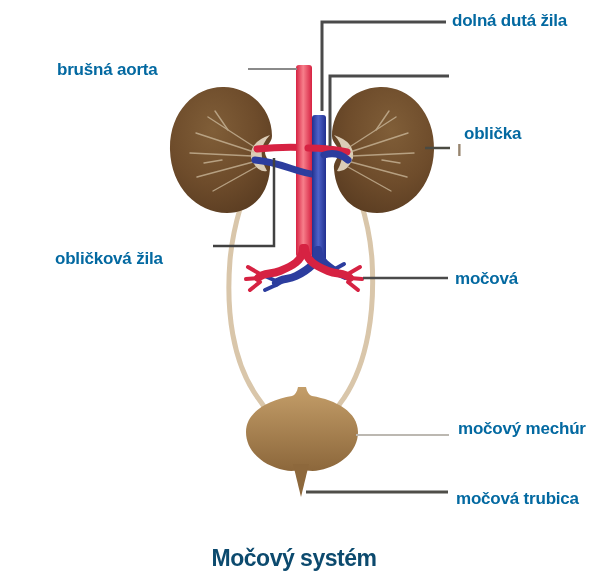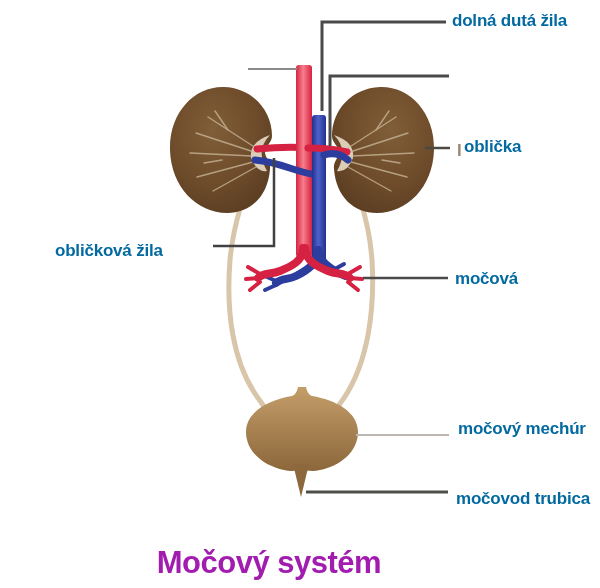--- a/index.html
+++ b/index.html
@@ -7,22 +7,22 @@
     position:relative;width:600px;height:588px;background:#ffffff;overflow:hidden;
     font-family:"Liberation Sans", sans-serif;
   }
   .diagram-svg{position:absolute;left:0;top:0;}
   .lbl{
     position:absolute;font-weight:bold;font-size:17px;color:#0369a1;
     letter-spacing:-0.2px;white-space:nowrap;line-height:1.1;
   }
   .lbl-artifact{position:absolute;font-weight:bold;font-size:17px;color:#97856f;white-space:nowrap;}
   .fig-title{
-    position:absolute;left:144px;top:545px;width:250px;text-align:center;
-    font-weight:bold;font-size:31px;color:#a21caf;letter-spacing:-0.5px;
+    position:absolute;left:169px;top:545px;width:250px;text-align:center;
+    font-weight:bold;font-size:23px;color:#0c4a6e;letter-spacing:-0.5px;
   }
 </style>
 </head>
 <body>
 
 <div class="stage">
 
   <svg class="diagram-svg" width="600" height="588" viewBox="0 0 600 588">
     <defs>
       <radialGradient id="kidneyG" cx="42%" cy="34%" r="78%">
@@ -108,22 +108,23 @@
     <line x1="248" y1="69" x2="297" y2="69" stroke="#8a8a8a" stroke-width="2"></line>
     <polyline points="446,22 322,22 322,111" fill="none" stroke="#4a4a4a" stroke-width="3"></polyline>
     <polyline points="449,76 330,76 330,146" fill="none" stroke="#4a4a4a" stroke-width="3"></polyline>
     <line x1="425" y1="148" x2="450" y2="148" stroke="#4a4a42" stroke-width="2.5"></line>
     <polyline points="213,246 274,246 274,158" fill="none" stroke="#414141" stroke-width="2.5"></polyline>
     <line x1="363" y1="278" x2="448" y2="278" stroke="#4a4a4a" stroke-width="2.5"></line>
     <line x1="356" y1="435" x2="449" y2="435" stroke="#bcb8b1" stroke-width="2"></line>
     <line x1="306" y1="492" x2="448" y2="492" stroke="#4f4e49" stroke-width="3"></line>
   </svg>
 
+  <div class="lbl" style="left:57px;top:61px;">brušná aorta</div>
   <div class="lbl" style="left:452px;top:12px;">dolná dutá žila</div>
   <div class="lbl-artifact" style="left:457px;top:141px;">l</div>
-  <div class="lbl" style="left:464px;top:138px;">oblička</div>
-  <div class="lbl" style="left:55px;top:242px;">obličková žila</div>
+  <div class="lbl" style="left:464px;top:125px;">oblička</div>
+  <div class="lbl" style="left:55px;top:250px;">obličková žila</div>
   <div class="lbl" style="left:455px;top:270px;">močová</div>
   <div class="lbl" style="left:458px;top:420px;">močový mechúr</div>
-  <div class="lbl" style="left:456px;top:490px;">močovod trubica</div>
+  <div class="lbl" style="left:456px;top:490px;">močová trubica</div>
 
   <div class="fig-title">Močový systém</div>
 </div>
 
 </body></html>

